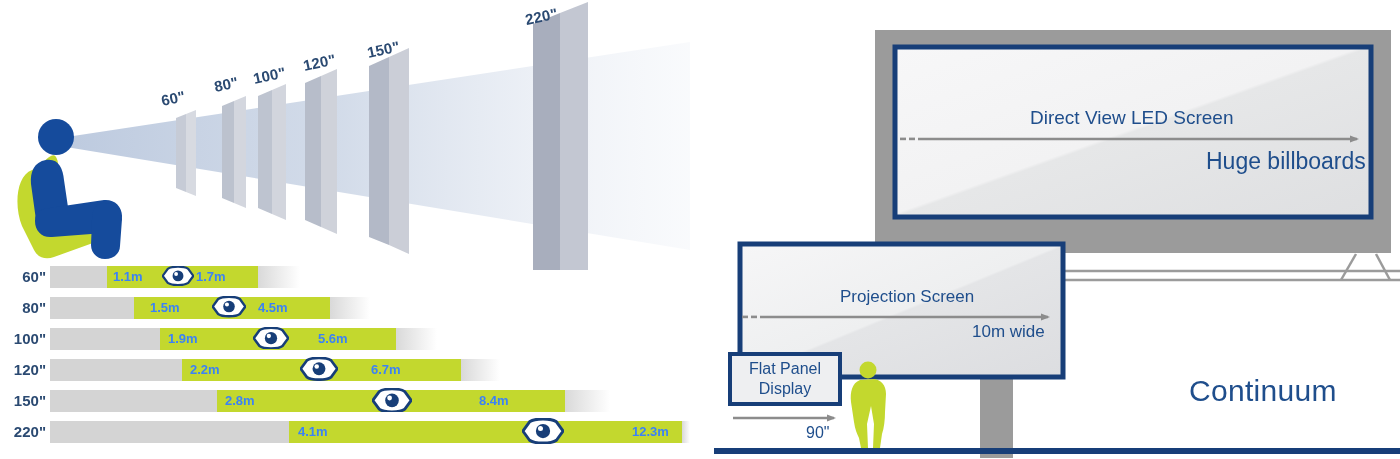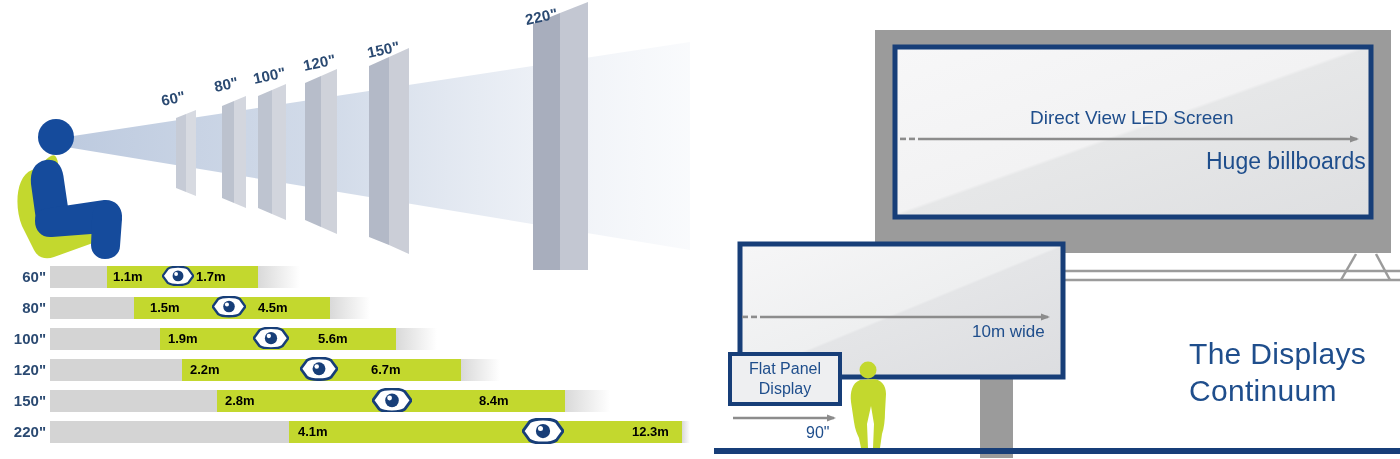--- a/index.html
+++ b/index.html
@@ -29,21 +29,21 @@
     white-space:nowrap;
   }
   .track{position:absolute;top:0;height:22px;}
   .track-grey{background:#d4d4d4;}
   .track-fade{
     background:linear-gradient(to right,#d9d9d9 0%,#ffffff 100%);
   }
   .track-green{background:#c3d82e;}
   .bar-val{
     position:absolute;top:0;height:22px;line-height:22px;
-    font-size:13px;font-weight:600;color:#000000;white-space:nowrap;
+    font-size:13px;font-weight:600;color:#3b82f6;white-space:nowrap;
   }
   .eye{position:absolute;top:-1px;}
 
   
   #right-panel{left:700px;top:0;width:700px;height:459px;margin-top:14px;}
   #billboard-svg{position:absolute;left:0;top:0;}
 
   .rp-text{
     position:absolute;color:#1f4e8c;white-space:nowrap;
     font-weight:400;
@@ -270,23 +270,23 @@
         <circle cx="168" cy="356" r="8.5" fill="#c3d82e"></circle>
         <path d="M160,366 C152,369 150,378 151,388 L154,408 C155,415 157,420 159,424
                  L161,434 L168,434 L167,410 L171,392 L174,410 L173,434 L180,434
                  L182,420 C184,414 185,406 185,398 L186,380 C186,371 181,366 174,365 Z" fill="#c3d82e"></path>
       </g>
     </svg>
 
     <div class="rp-text" id="led-label" style="left:330px;top:93px;">Direct View LED Screen</div>
     <div class="rp-text" id="huge-label" style="left:506px;top:134px;">Huge billboards</div>
 
+    <div class="rp-text" id="projection-label" style="left:140px;top:273px;">Projection Screen</div>
     <div class="rp-text" id="tenm-label" style="left:272px;top:308px;">10m wide</div>
 
     <div class="rp-text" id="flat-l1" style="left:42px;top:346px;width:86px;">Flat Panel</div>
     <div class="rp-text" id="flat-l2" style="left:42px;top:366px;width:86px;">Display</div>
 
     <div class="rp-text" id="ninety-label" style="left:106px;top:410px;">90"</div>
 
-    <div class="rp-text" id="continuum-1" style="left:489px;top:323px;">The Displays</div>
     <div class="rp-text" id="continuum-2" style="left:489px;top:360px;">Continuum</div>
   </div>
 </div>
 
 </body></html>

